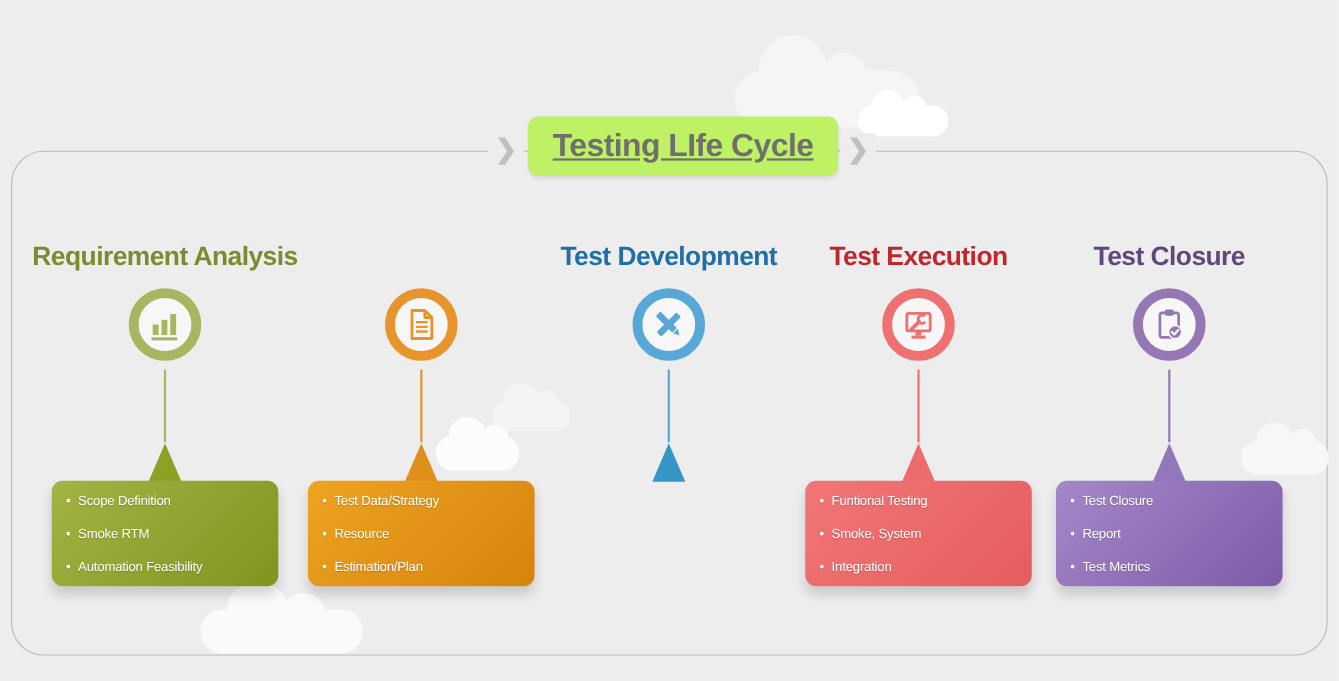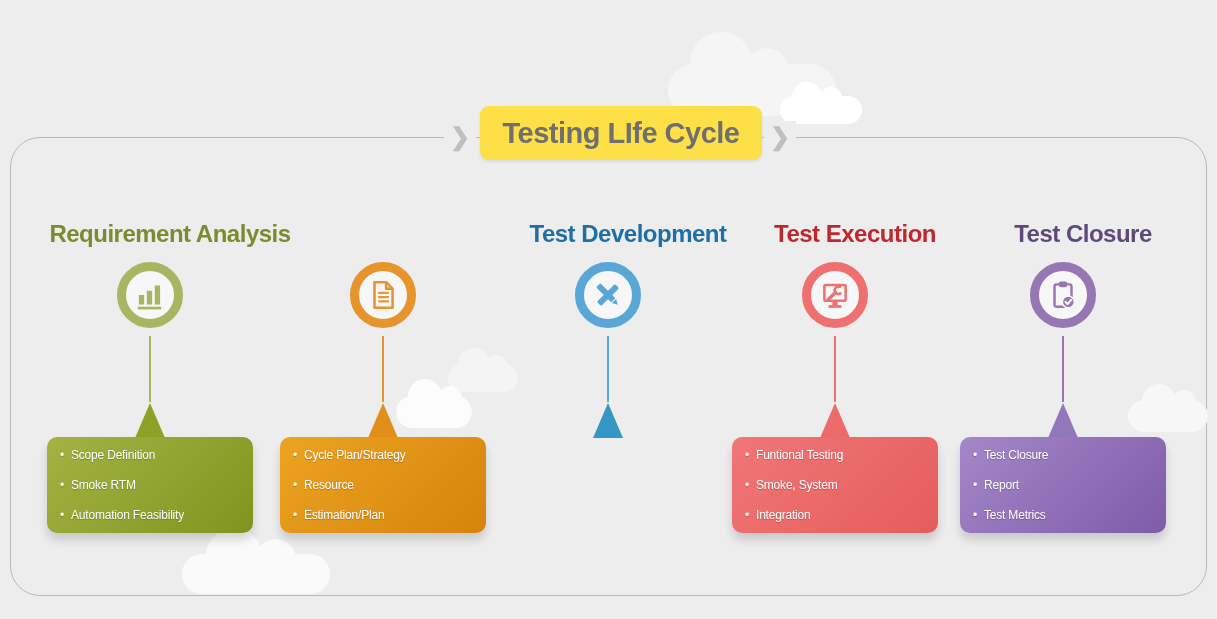--- a/index.html
+++ b/index.html
@@ -8,23 +8,24 @@
     overflow:hidden;font-family:"Liberation Sans",sans-serif;
   }
   
   .frame{
     position:absolute;left:10px;top:137px;width:1195px;height:457px;
     border:1px solid #b9b9b9;border-radius:30px;pointer-events:none;
   }
   
   .banner-box{
     position:absolute;left:480px;top:106px;width:282px;height:54px;
-    background:#fde047;border-radius:9px;display:flex;align-items:center;justify-content:center;
+    background:#bef264;border-radius:9px;display:flex;align-items:center;justify-content:center;
     font-size:29px;font-weight:bold;color:#6f6f6f;letter-spacing:-0.5px;
     box-shadow:0 2px 3px rgba(0,0,0,0.08);
+    text-decoration:underline;
   }
   .chev{
     position:absolute;top:121px;font-size:24px;font-weight:bold;color:#bfbfbf;
     background:#ededed;padding:0 6px;line-height:32px;
   }
   .chev.left{left:444px;}
   .chev.right{left:764px;}
   
   .cloud{position:absolute;border-radius:60px;}
   .cloud::before,.cloud::after{content:"";position:absolute;background:inherit;border-radius:50%;}
@@ -50,21 +51,20 @@
   .stage{position:absolute;top:218px;width:210px;height:330px;}
   .stage.s0{left:45px;}
   .stage.s1{left:278px;}
   .stage.s2{left:503px;}
   .stage.s3{left:730px;}
   .stage.s4{left:958px;}
   .stage-title{
     position:absolute;top:2px;left:50%;transform:translateX(-50%);
     white-space:nowrap;font-size:24px;font-weight:bold;letter-spacing:-0.5px;
     color:var(--title-c);
-    margin-left:20px;
   }
   .ring{
     position:absolute;left:50%;top:44px;transform:translateX(-50%);
     width:48px;height:48px;border:9px solid var(--accent);border-radius:50%;
     background:#f7f7f7;display:flex;align-items:center;justify-content:center;
   }
   .ring svg{width:34px;height:34px;display:block;}
   .drop-line{
     position:absolute;left:50%;top:118px;transform:translateX(-50%);
     width:2px;height:66px;background:var(--accent);
@@ -141,21 +141,21 @@
           <line x1="11.5" y1="14" x2="21.5" y2="14"></line>
           <line x1="11.5" y1="18" x2="21.5" y2="18"></line>
           <line x1="11.5" y1="22" x2="21.5" y2="22"></line>
         </g>
       </svg>
     </div>
     <div class="drop-line"></div>
     <div class="pointer"></div>
     <div class="bubble">
       <ul>
-        <li><span class="mk">•</span><span>Cycle Plan/Strategy</span></li>
+        <li><span class="mk">•</span><span>Test Data/Strategy</span></li>
         <li><span class="mk">•</span><span>Resource</span></li>
         <li><span class="mk">•</span><span>Estimation/Plan</span></li>
       </ul>
     </div>
   </div>
 
   <div class="stage s2" style="--title-c: #1e6fa5; --accent: #58a7d6; --pointer: #3596c6; --box-from: #49a5d2; --box-to: #1d7fb2;">
     <div class="stage-title">Test Development</div>
     <div class="ring">
       <svg viewBox="0 0 32 32">

